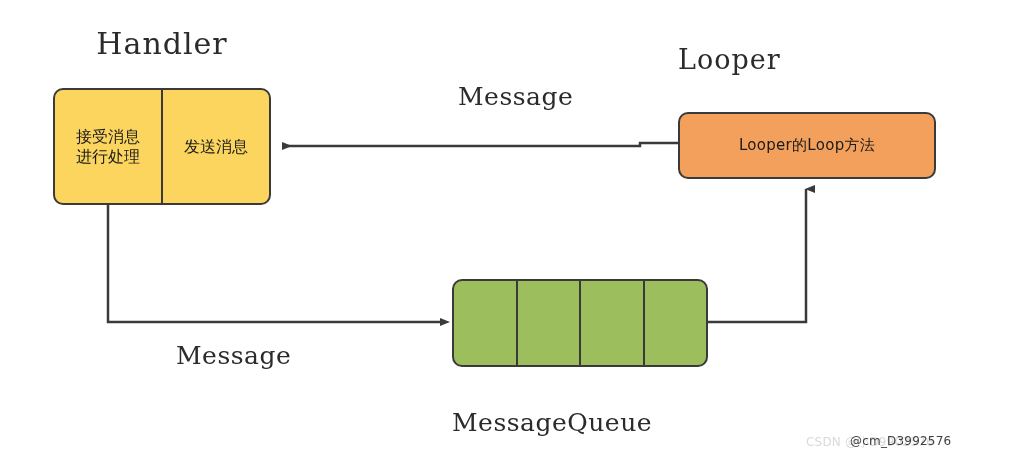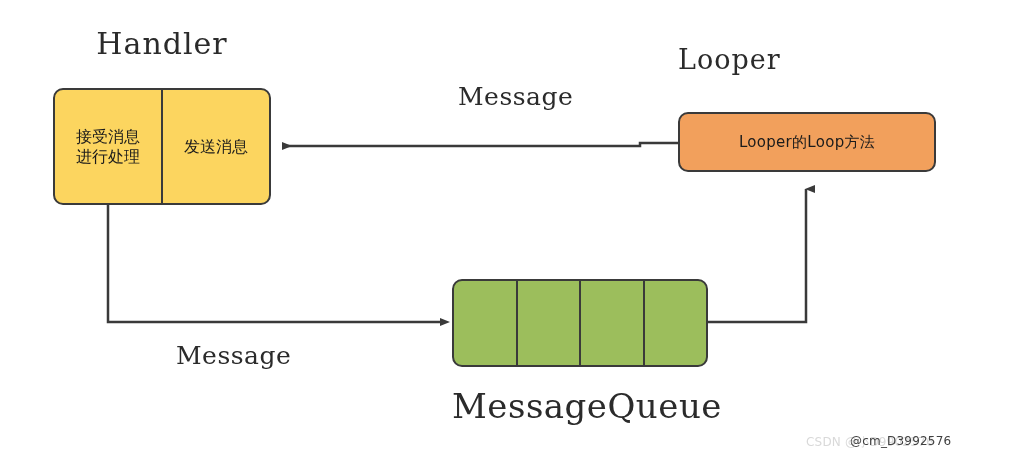--- a/index.html
+++ b/index.html
@@ -35,21 +35,21 @@
     left: 53px;
     top: 88px;
     width: 218px;
     height: 117px;
     background: #fcd55f;
   }
   .node-looper {
     left: 678px;
     top: 112px;
     width: 258px;
-    height: 60px;
+    height: 67px;
     background: #f2a05c;
     align-items: center;
     justify-content: center;
   }
   .node-queue {
     left: 452px;
     top: 279px;
     width: 256px;
     height: 88px;
     background: #9cbe5c;
@@ -97,24 +97,23 @@
   .cap-looper {
     left: 678px;
     top: 44px;
     width: 258px;
     text-align: left;
     font-size: 27px;
     letter-spacing: 1px;
   }
   .cap-queue {
     left: 452px;
-    top: 386px;
+    top: 408px;
     width: 256px;
-    text-align: center;
-    font-size: 34px;
+    font-size: 25px;
     letter-spacing: 0.5px;
   }
   .cap-msg-top {
     left: 458px;
     top: 82px;
     font-size: 25px;
     letter-spacing: 0.5px;
   }
   .cap-msg-bottom {
     left: 176px;

